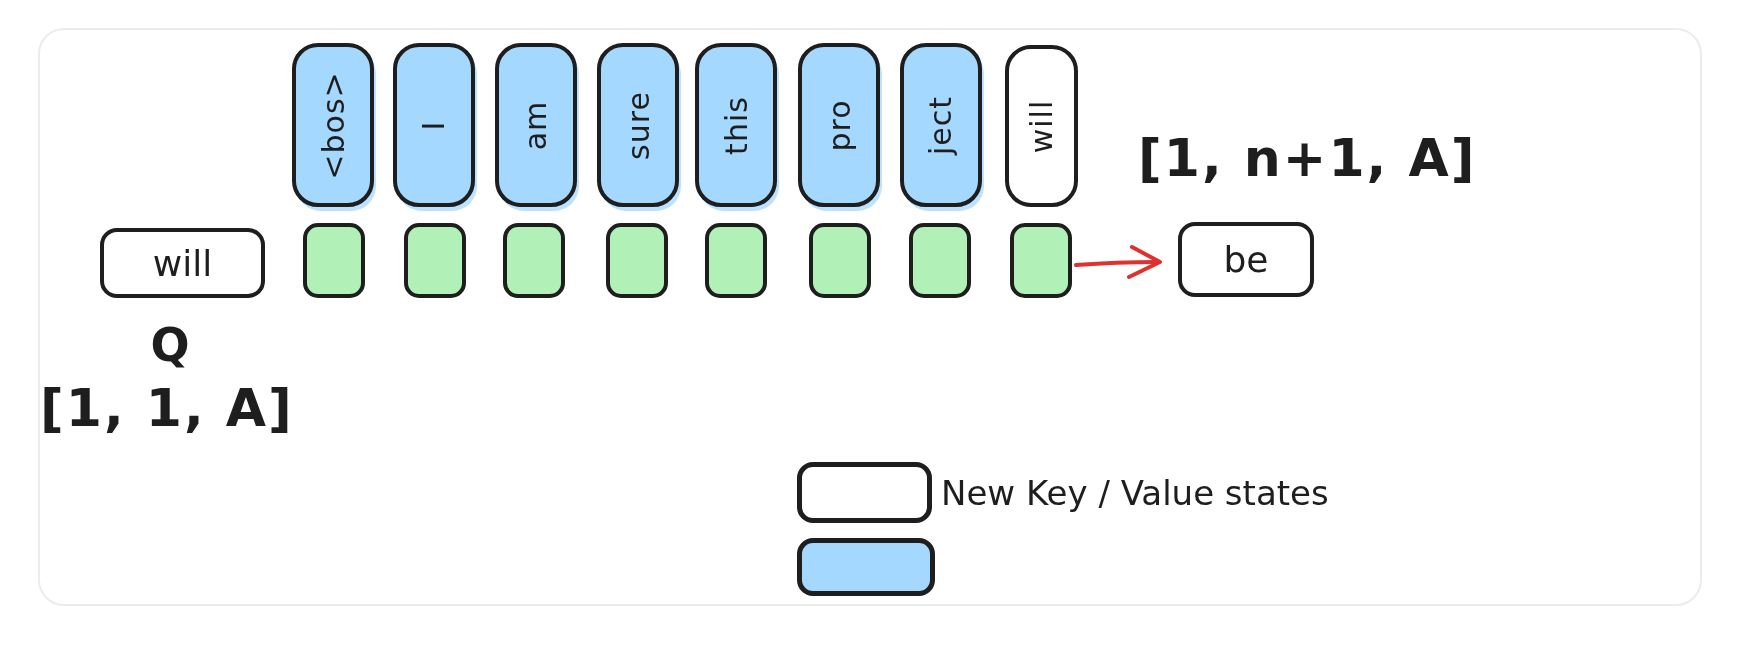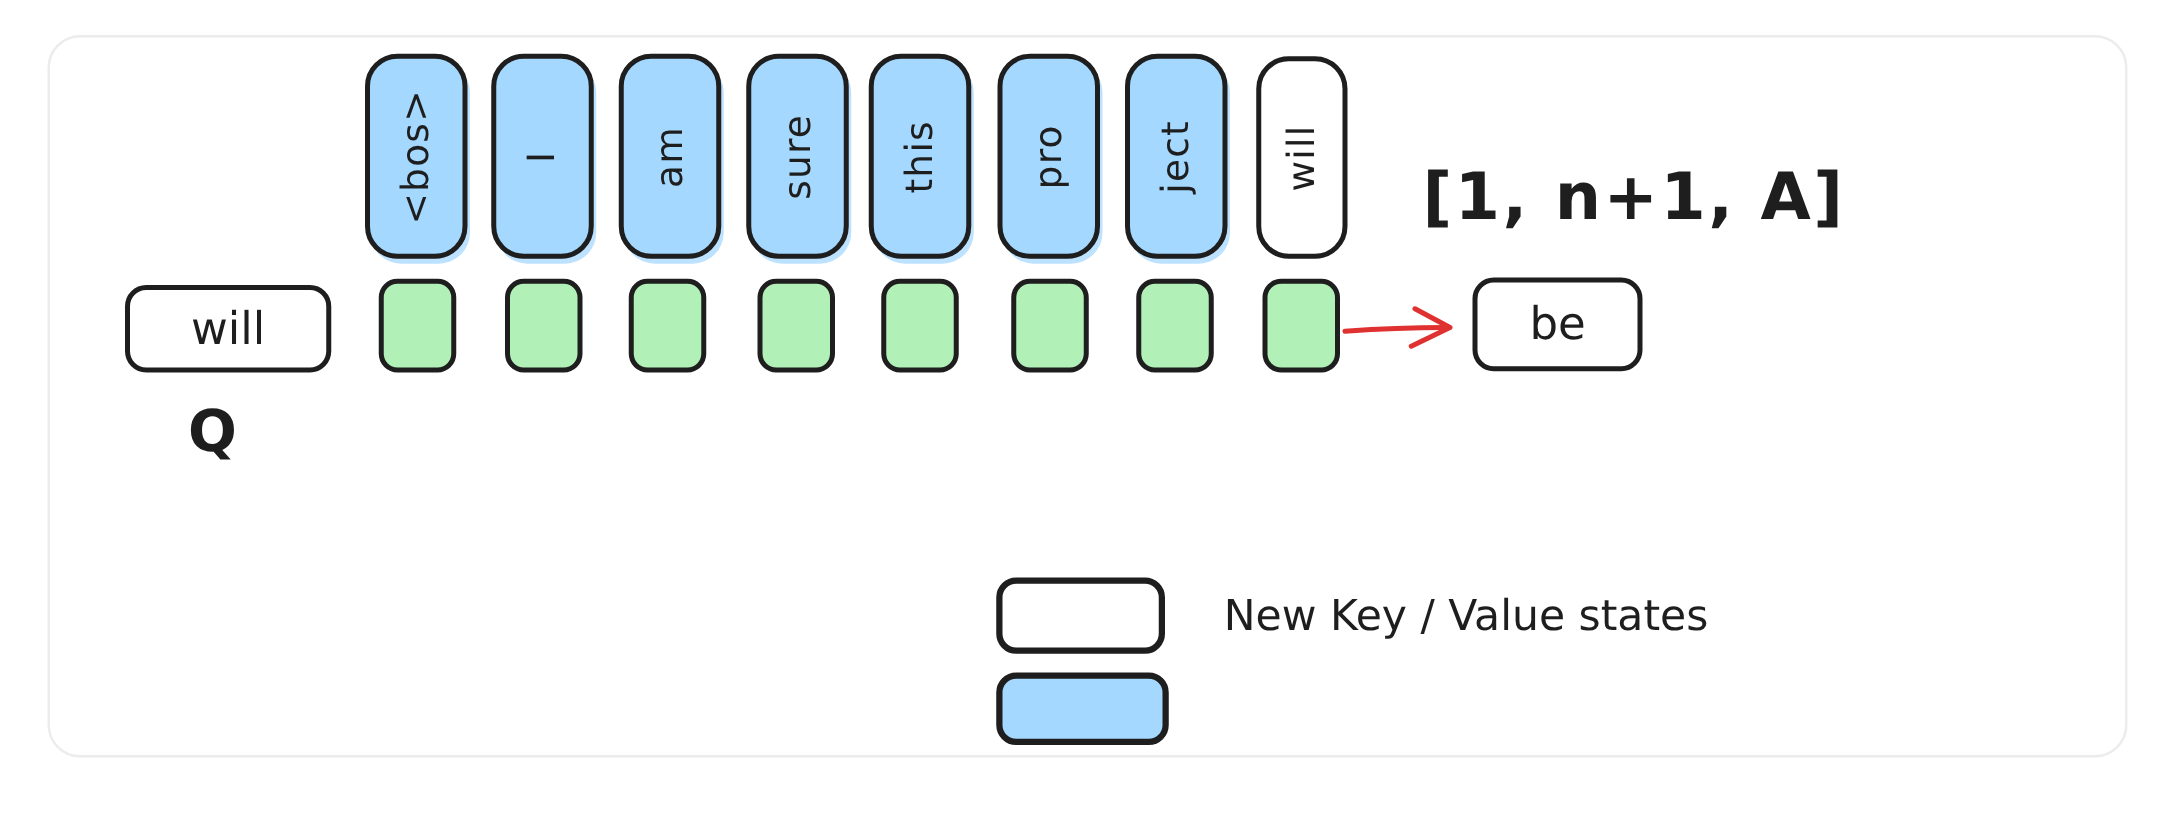--- a/index.html
+++ b/index.html
@@ -89,18 +89,19 @@
   <svg class="arrow-svg" width="112" height="44" viewBox="0 0 112 44">
     <path d="M4 23 C 32 21, 58 20, 84 20" fill="none" stroke="#e03131" stroke-width="4" stroke-linecap="round"></path>
     <path d="M60 5 L 88 20 L 57 35" fill="none" stroke="#e03131" stroke-width="4" stroke-linecap="round" stroke-linejoin="round"></path>
   </svg>
 
   <div class="wordbox" style="left:1178px;top:222px;width:136px;height:75px;">
     <span>be</span>
   </div>
 
   <div class="hand q-label">Q</div>
+  <div class="hand q-shape">[1, 1, A]</div>
 
   <div class="legend-swatch" style="left:797px;top:462px;width:135px;height:61px;"></div>
-  <div class="legend-text" style="left:979px;top:462px;height:61px;text-align:right;">New Key / Value states</div>
+  <div class="legend-text" style="left:941px;top:462px;height:61px;text-align:right;">New Key / Value states</div>
 
   <div class="legend-swatch blue" style="left:797px;top:538px;width:138px;height:58px;"></div>
 </div>
 
 </body></html>

